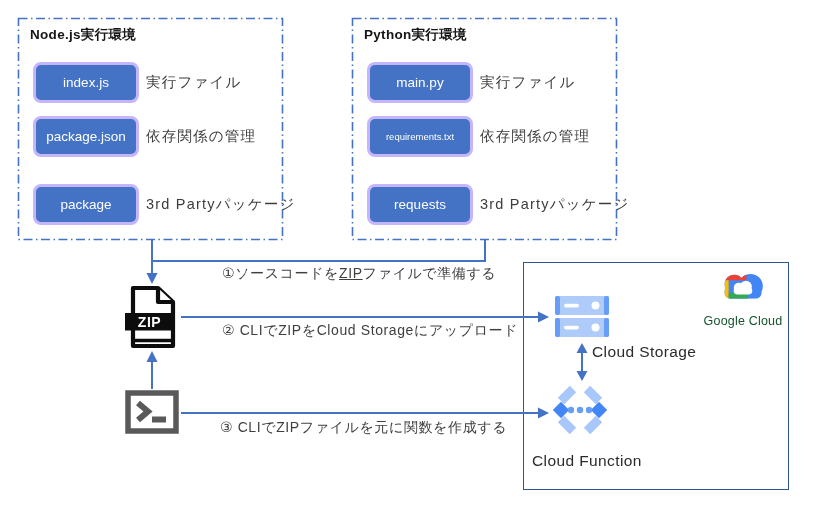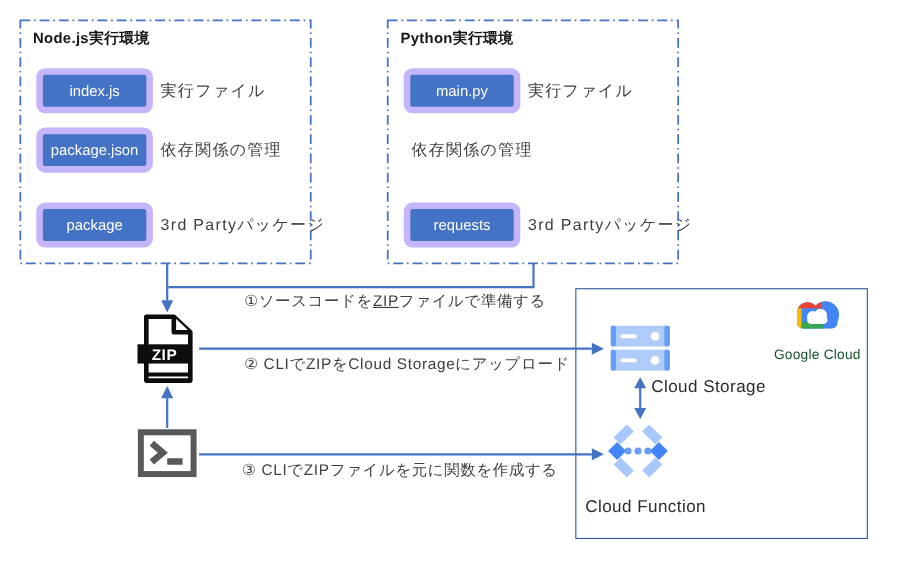--- a/index.html
+++ b/index.html
@@ -11,21 +11,21 @@
 
   
   .env-box{position:absolute;width:265px;height:222px;}
   .env-box.node{left:18px;top:18px;}
   .env-box.python{left:352px;top:18px;}
   .env-title{position:absolute;left:12px;top:8px;font-size:13.5px;font-weight:700;color:#151515;letter-spacing:.3px;white-space:nowrap;}
   .file-row{position:absolute;left:15px;height:41px;display:flex;align-items:center;}
   .row1{top:44px;} .row2{top:98px;} .row3{top:166px;}
   .file-btn{
     width:106px;height:41px;flex:0 0 106px;border-radius:8px;
-    background:#4472C4;border:6px solid #c4b5fd;box-sizing:border-box;
+    background:#4472C4;border:3px solid #c4b5fd;box-sizing:border-box;
     color:#ffffff;font-size:13.5px;display:flex;align-items:center;justify-content:center;
     white-space:nowrap;
   }
   .file-btn.small{font-size:9.5px;}
   .file-desc{margin-left:7px;font-size:14.5px;color:#3d3d3d;letter-spacing:1.2px;white-space:nowrap;}
 
   
   .step{position:absolute;font-size:14px;color:#3f3f3f;letter-spacing:.6px;white-space:nowrap;}
   .step .u{text-decoration:underline;}
   .step1{left:222px;top:265px;}
@@ -66,20 +66,21 @@
     </div>
   </section>
 
   <section class="env-box python">
     <div class="env-title">Python実行環境</div>
     <div class="file-row row1">
       <div class="file-btn">main.py</div>
       <span class="file-desc">実行ファイル</span>
     </div>
     <div class="file-row row2">
+      <div class="file-btn small">requirements.txt</div>
       <span class="file-desc">依存関係の管理</span>
     </div>
     <div class="file-row row3">
       <div class="file-btn">requests</div>
       <span class="file-desc">3rd Partyパッケージ</span>
     </div>
   </section>
 
   <svg class="zip-icon" width="60" height="70" viewBox="0 0 60 70">
     <path d="M10,6 h25 l15,14 v44 h-40 z" fill="#ffffff" stroke="#0d0d0d" stroke-width="4.2" stroke-linejoin="round"></path>

